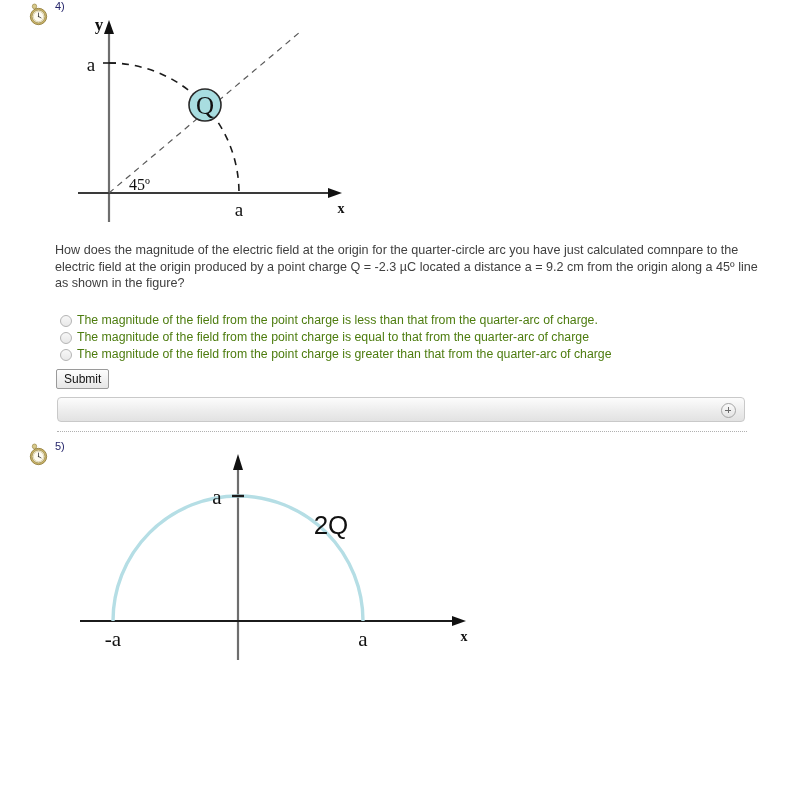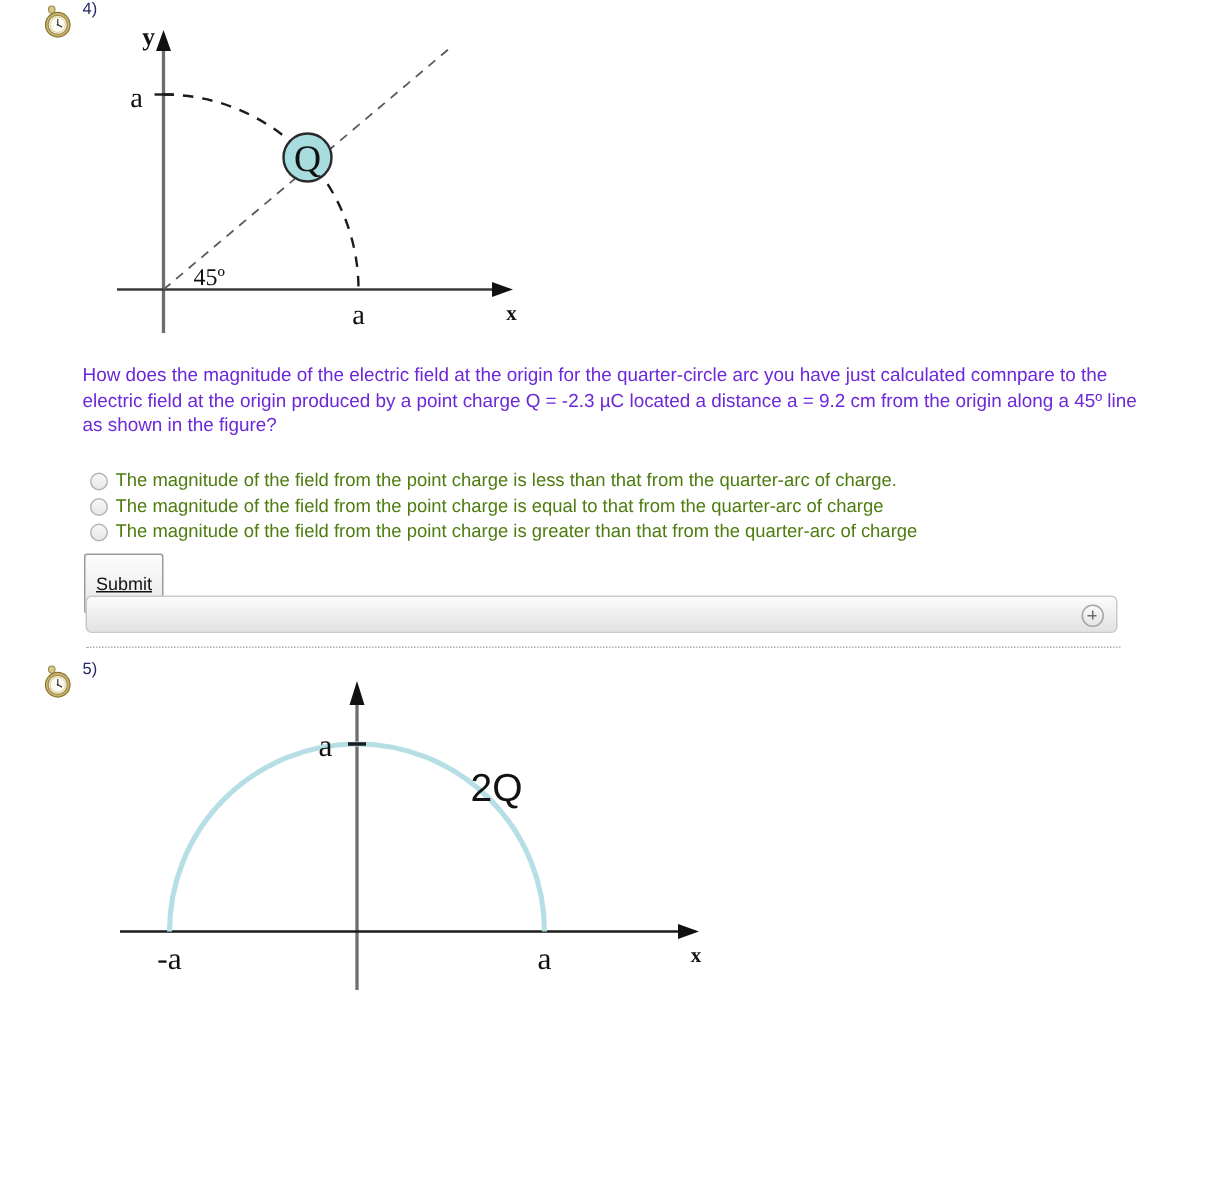--- a/index.html
+++ b/index.html
@@ -56,21 +56,21 @@
   #figure-4 { top: 4px; }
   #figure-5 { top: 8px; }
 
   
   .qtext {
     position: absolute;
     left: 55px;
     width: 710px;
     font-size: 12.6px;
     line-height: 16.5px;
-    color: #6d28d9;
+    color: #404040;
     font-family: "Liberation Sans", sans-serif;
   }
   #qtext-4 { top: 242px; }
 
   
   .choices {
     position: absolute;
     left: 60px;
     top: 312px;
     width: 720px;
@@ -100,24 +100,23 @@
   }
 
   
   .btn {
     font-family: "Liberation Sans", sans-serif;
     font-size: 12px;
     color: #111;
     background: linear-gradient(180deg, #fdfdfd 0%, #e6e6e6 100%);
     border: 1px solid #9a9a9a;
     border-radius: 2px;
-    padding: 12px 7px;
+    padding: 2px 7px;
     line-height: 14px;
     cursor: pointer;
-    text-decoration: underline;
   }
   #submit-4 {
     position: absolute;
     left: 56px;
     top: 369px;
   }
 
   
   .graybar {
     position: absolute;

